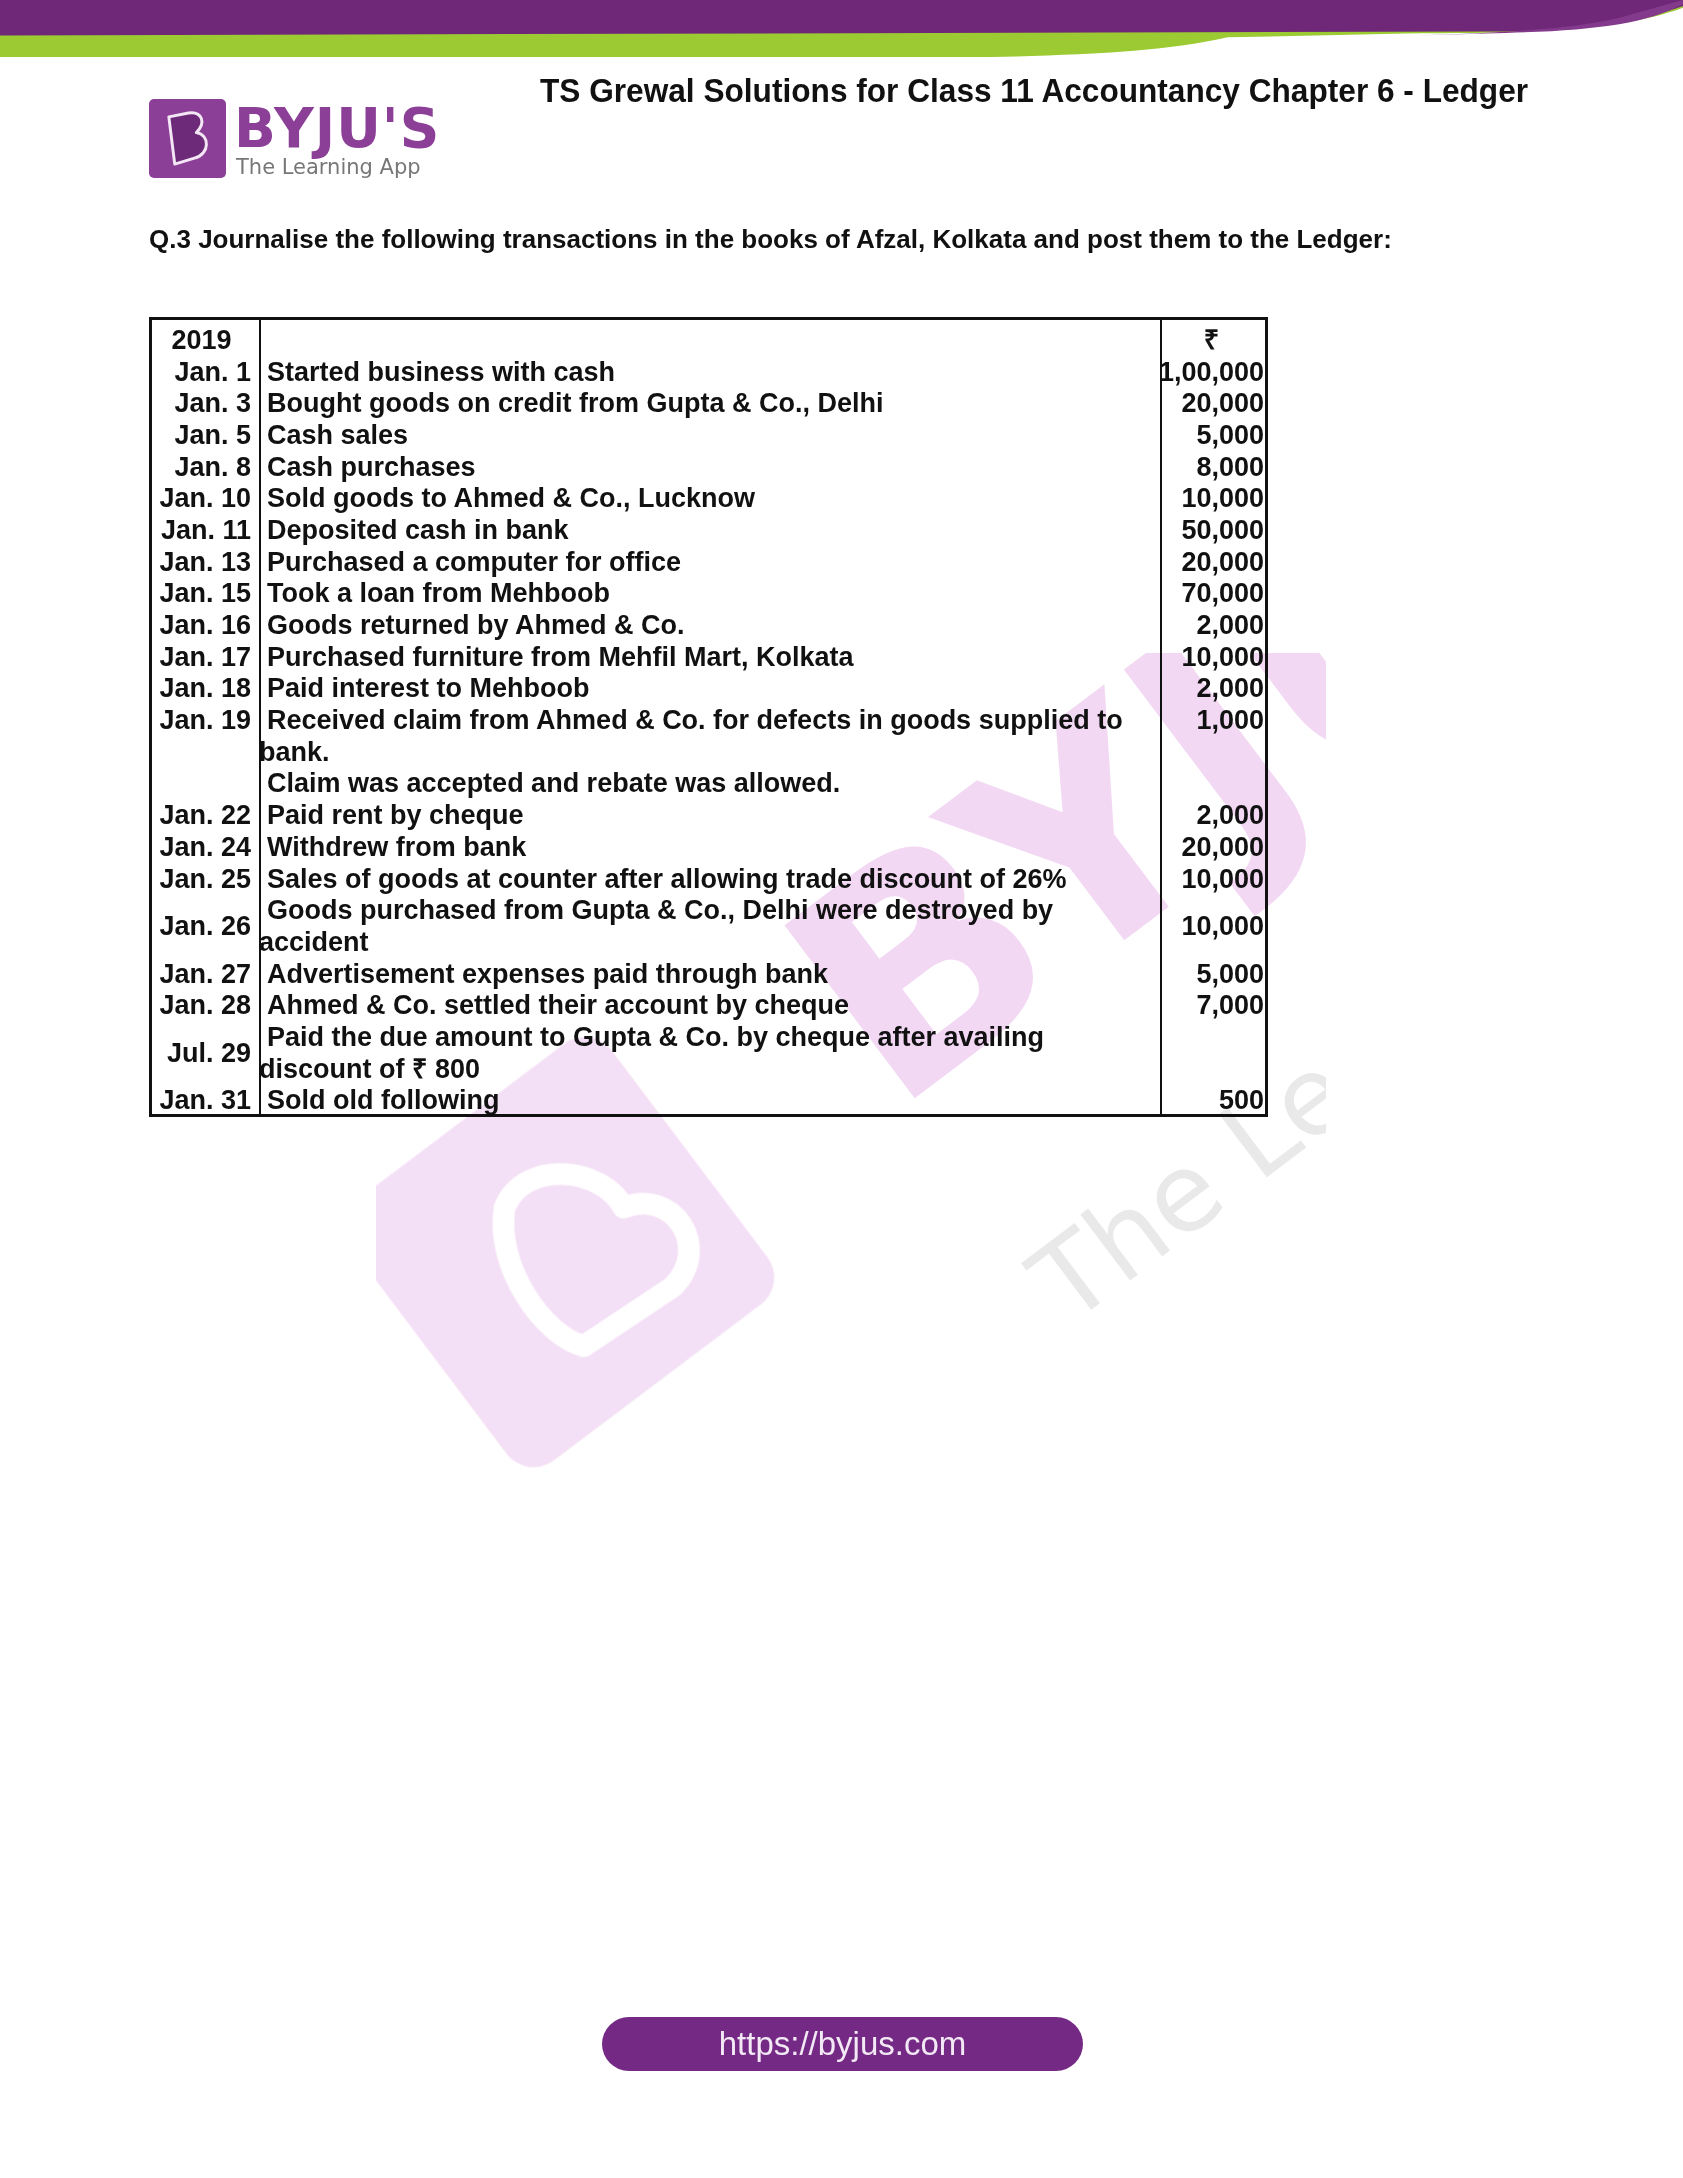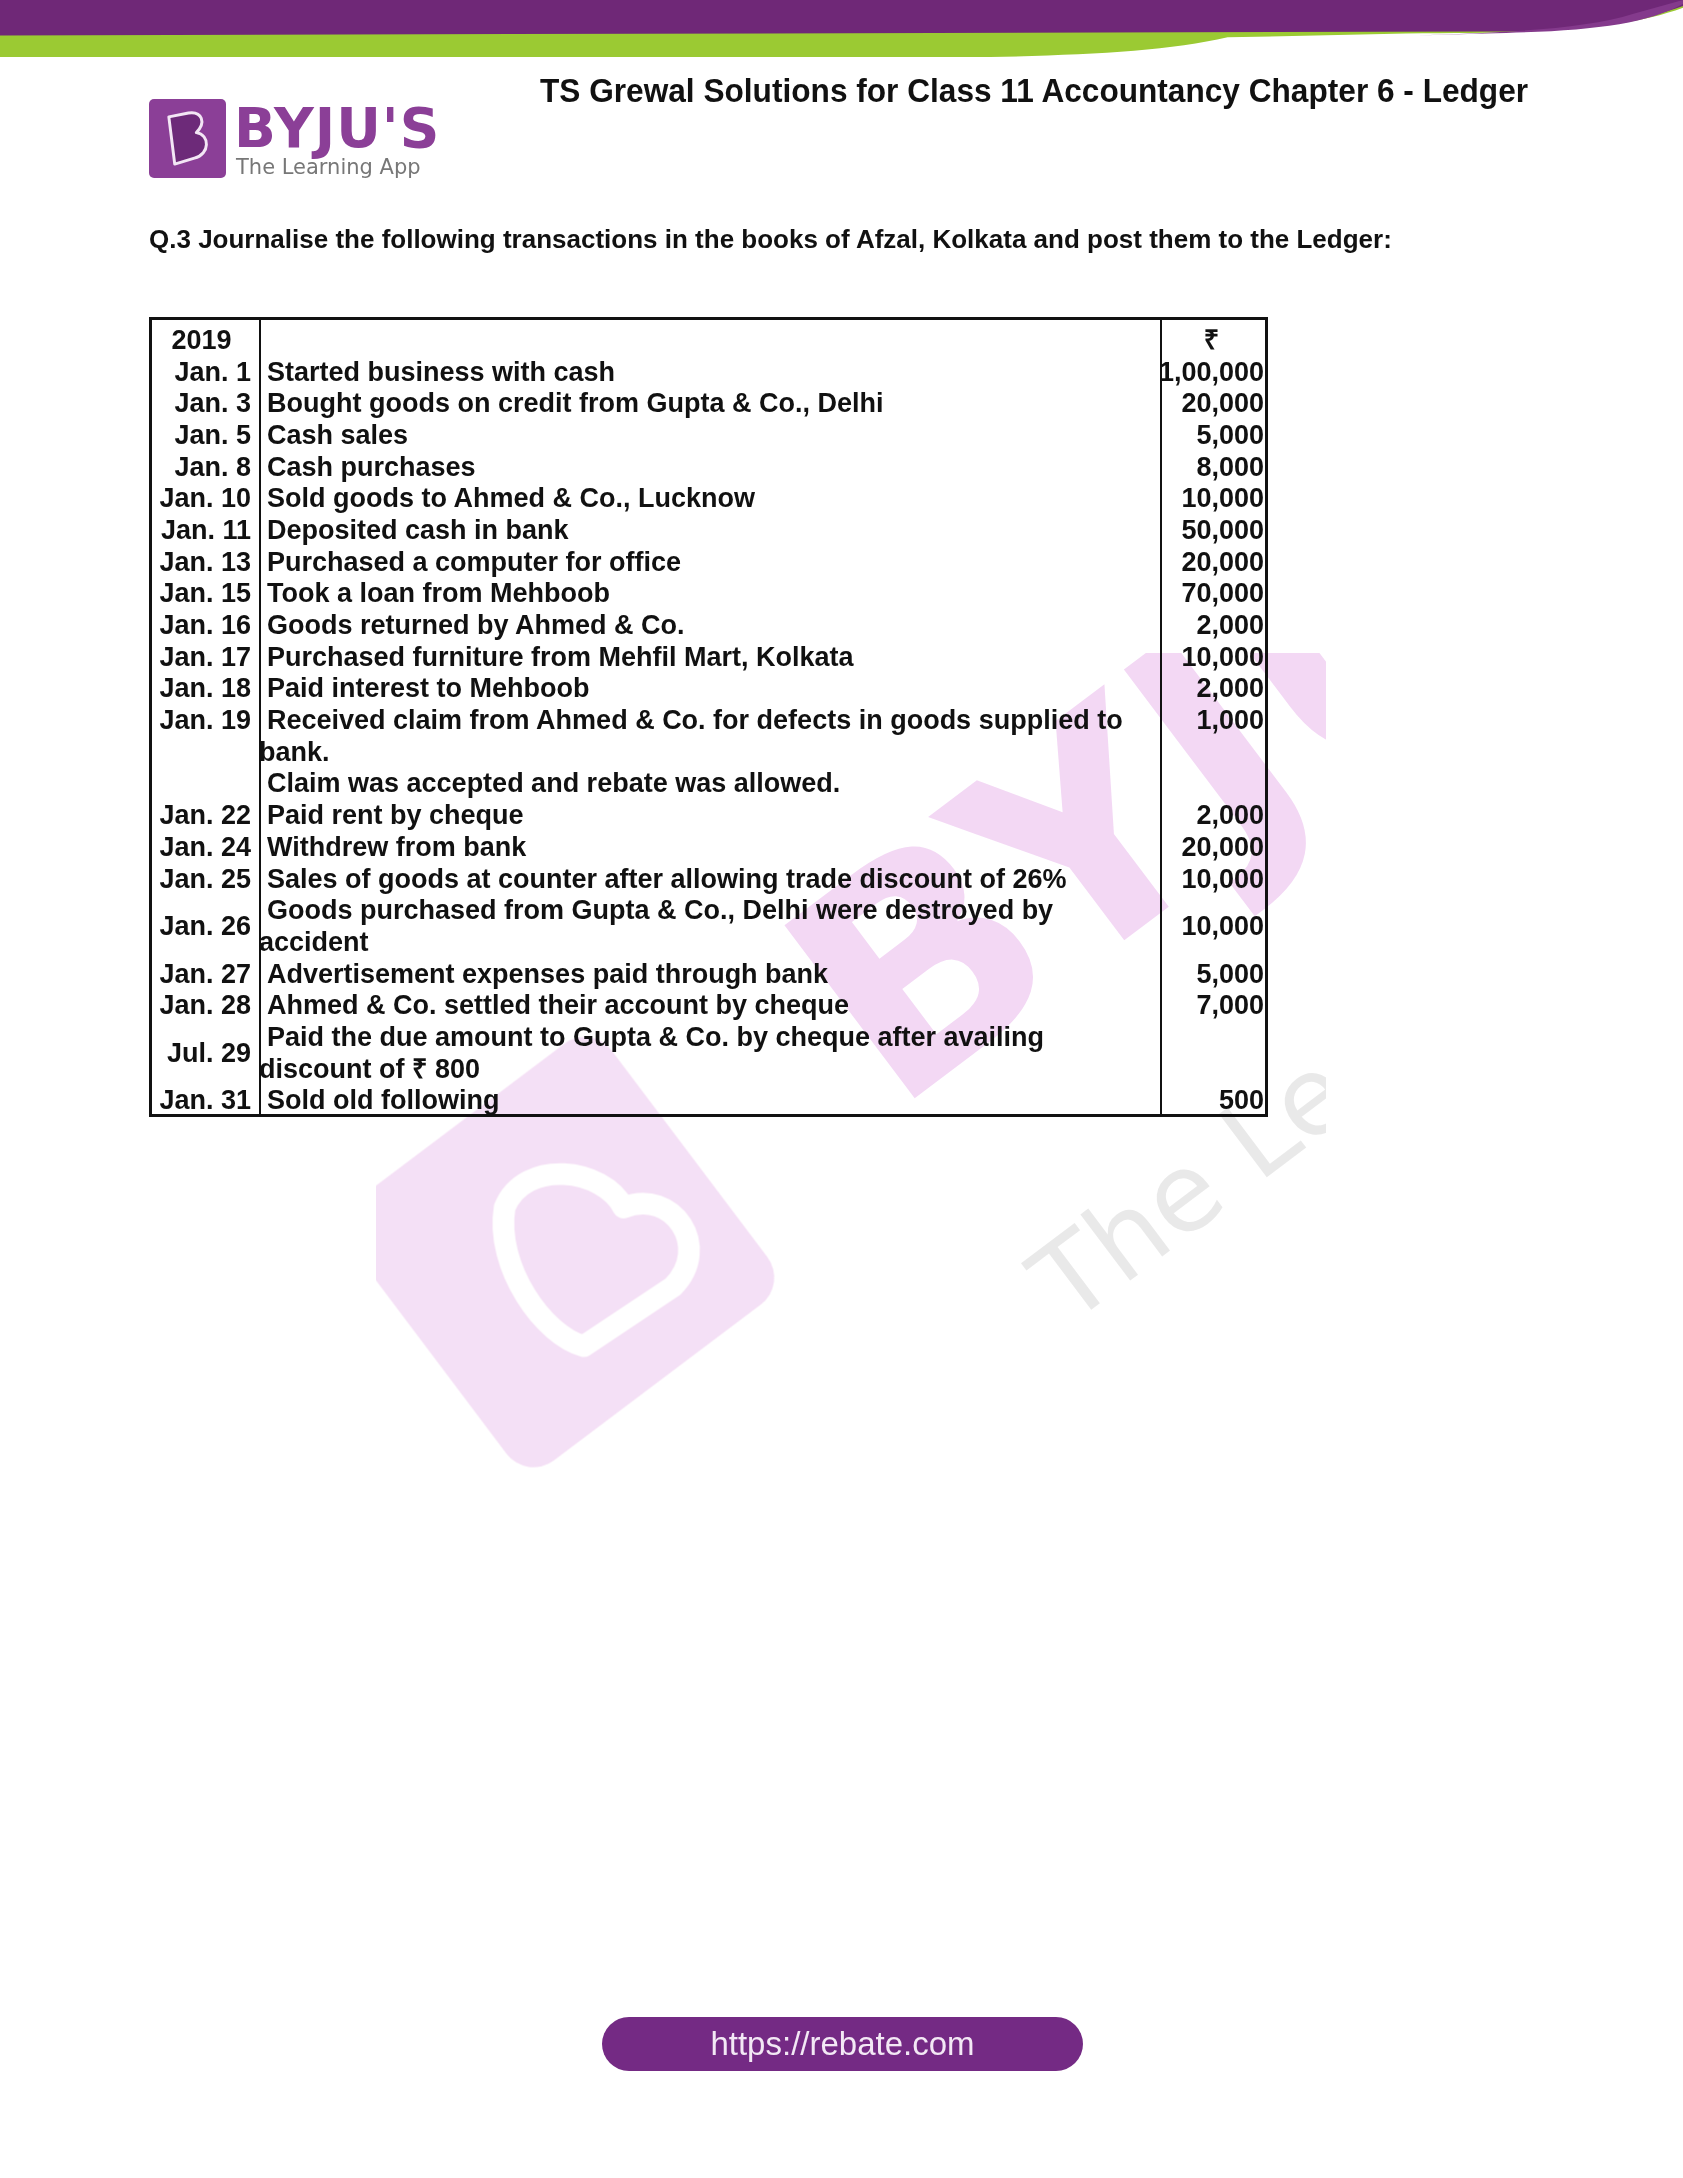--- a/index.html
+++ b/index.html
@@ -208,14 +208,14 @@
   <div class="row" style="top:733px">
     <span class="desc hang">discount of ₹ 800</span>
   </div>
   <div class="row" style="top:764px">
     <span class="date">Jan. 31</span>
     <span class="desc">Sold old following</span>
     <span class="amt">500</span>
   </div>
 </div>
 
-<div class="footer-pill">https://rebate.com</div>
+<div class="footer-pill">https://byjus.com</div>
 
 
 </body></html>

